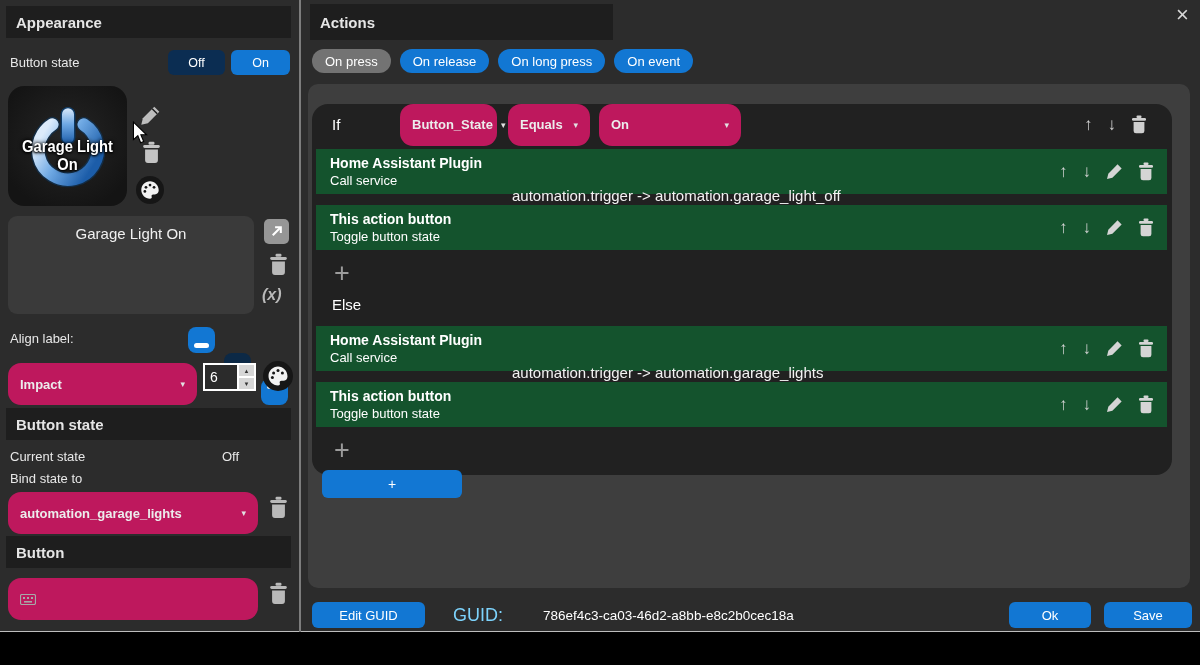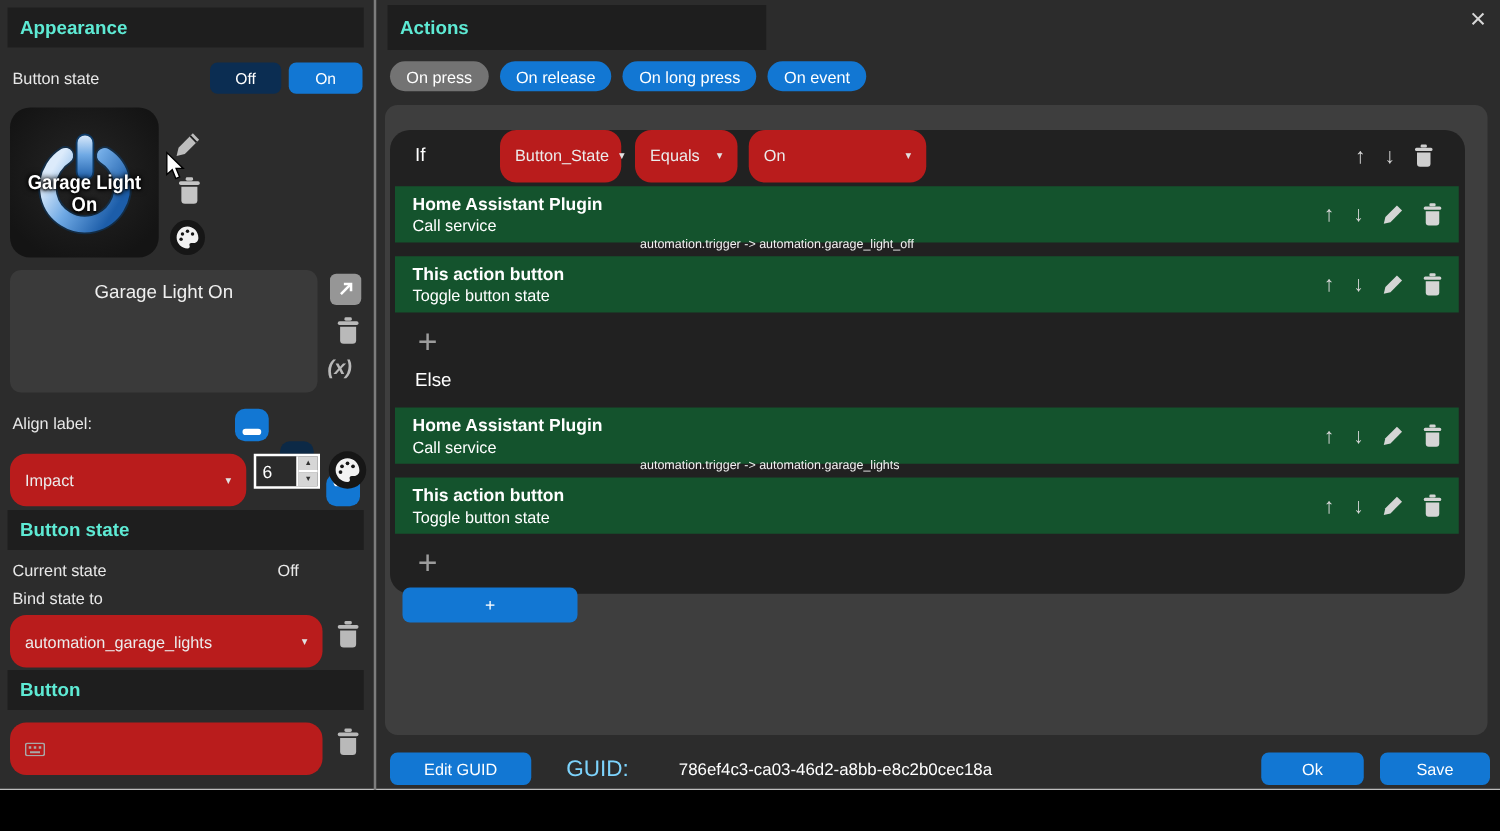--- a/index.html
+++ b/index.html
@@ -5,23 +5,23 @@
   * { margin:0; padding:0; box-sizing:border-box; }
   html,body { width:1200px; height:665px; background:#000; overflow:hidden;
     font-family:"Liberation Sans","DejaVu Sans",sans-serif; }
   .screen { position:relative; width:1200px; height:665px; background:#000; }
   .dialog { position:absolute; left:0; top:0; width:1200px; height:632px;
     background:#2c2c2c; border-bottom:1px solid #bdbdbd; }
   .abs { position:absolute; }
 
   
   .hdr-bar { background:#1e1e1e; height:32px; display:flex; align-items:center;
-    padding:0 10px; font-weight:bold; font-size:15px; color:#5eead4; }
-  .pill { background:#b91c1c; border-radius:13px; height:42px; display:flex;
-    align-items:center; color:#ececec; font-size:13px; padding:0 12px; }
+    padding:0 10px; font-weight:bold; font-size:15px; color:#e5e5e5; }
+  .pill { background:#be185d; border-radius:13px; height:42px; display:flex;
+    align-items:center; color:#ececec; font-size:13px; padding:0 12px;font-weight:bold; }
   .pill .chev { margin-left:auto; font-size:9px; color:#e2e2e2; padding-left:8px; }
   .blue-btn { background:#1277d3; color:#fff; border-radius:6px; display:flex;
     align-items:center; justify-content:center; font-size:13px; }
   .icon-btn { color:#c6c6c6; display:flex; align-items:center; justify-content:center; }
   svg { display:block; }
 
   
   .left-panel { position:absolute; left:0; top:0; width:301px; height:632px;
     border-right:2px solid #7d7d7d; }
   .lbl { color:#e8e8e8; font-size:13px; }
@@ -55,21 +55,21 @@
   .outer-box { position:absolute; left:308px; top:84px; width:882px; height:504px;
     background:#3e3e3e; border-radius:10px; }
   .list-box { position:absolute; left:4px; top:20px; width:860px; height:371px;
     background:#212121; border-radius:16px; padding-top:7px; overflow:hidden; }
   .if-row { display:flex; align-items:center; height:27px; margin:0 12px 11px 20px; }
   .action-row { background:#14532d; height:45px; margin:0 5px 11px 4px; display:flex;
     align-items:center; padding-left:14px; color:#fff; }
   .ar-titles { width:182px; }
   .ar-title { font-weight:bold; font-size:14px; line-height:18px; }
   .ar-sub { font-size:13px; line-height:17px; }
-  .ar-detail { font-size:10px; color:#f2f2f2;margin-top:48px; }
+  .ar-detail { font-size:15px; color:#f2f2f2;margin-top:48px; }
   .row-icons { margin-left:auto; display:flex; align-items:center; gap:15px; padding-right:13px; }
   .arrow-glyph { font-size:17px; color:#d5d5d5; line-height:1; }
   .plus-item { color:#9c9c9c; font-size:27px; line-height:24px; height:24px;
     margin:0 0 11px 18px; width:24px; text-align:center; }
   .else-label { color:#fff; font-size:15px; height:18px; margin:3px 0 12px 20px; }
   .footer { position:absolute; left:312px; right:8px; top:602px; height:26px;
     display:flex; align-items:center; }
 </style>
 </head>
 <body>

